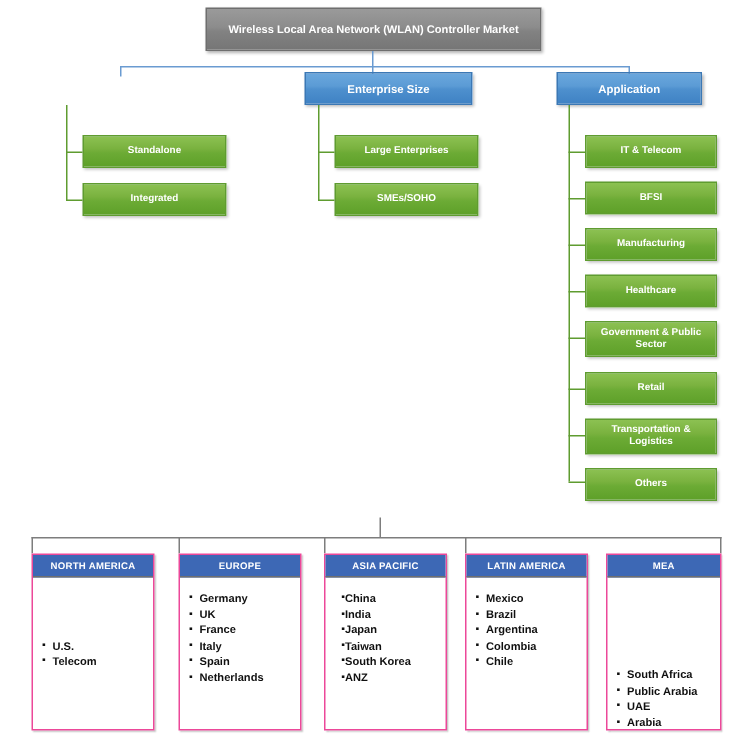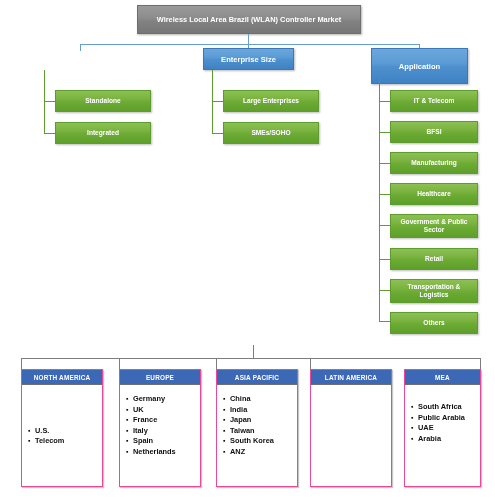--- a/index.html
+++ b/index.html
@@ -123,46 +123,46 @@
     font-size: 7px;
     line-height: 10.5px;
   }
   .bullet::before { content: "\25AA"; }
 </style>
 </head>
 <body>
 
 <div id="canvas">
 
-  <div class="abs node-root" style="left:137px; top:5px; width:224px; height:29px;">Wireless Local Area Brazil (WLAN) Controller Market</div>
+  <div class="abs node-root" style="left:137px; top:5px; width:224px; height:29px;">Wireless Local Area Network (WLAN) Controller Market</div>
 
   <div class="conn conn-blue" style="left:248px; top:34px; width:1px; height:10px;"></div>
   <div class="conn conn-blue" style="left:80px; top:44px; width:340px; height:1px;"></div>
   <div class="conn conn-blue" style="left:80px; top:44px; width:1px; height:7px;"></div>
   <div class="conn conn-blue" style="left:248px; top:44px; width:1px; height:7px;"></div>
   <div class="conn conn-blue" style="left:419px; top:44px; width:1px; height:7px;"></div>
 
 
   <div class="conn conn-green" style="left:44px; top:70px; width:1px; height:64px;"></div>
   <div class="conn conn-green" style="left:44px; top:101px; width:11px; height:1px;"></div>
   <div class="conn conn-green" style="left:44px; top:133px; width:11px; height:1px;"></div>
 
   <div class="abs node-leaf" style="left:55px; top:90px; width:96px; height:22px;">Standalone</div>
   <div class="abs node-leaf" style="left:55px; top:122px; width:96px; height:22px;">Integrated</div>
 
-  <div class="abs node-cat" style="left:203px; top:48px; width:91px; height:22px;">Enterprise Size</div>
+  <div class="abs node-cat" style="left:203px; top:48px; width:112px; height:22px;">Enterprise Size</div>
 
   <div class="conn conn-green" style="left:212px; top:70px; width:1px; height:64px;"></div>
   <div class="conn conn-green" style="left:212px; top:101px; width:11px; height:1px;"></div>
   <div class="conn conn-green" style="left:212px; top:133px; width:11px; height:1px;"></div>
 
   <div class="abs node-leaf" style="left:223px; top:90px; width:96px; height:22px;">Large Enterprises</div>
   <div class="abs node-leaf" style="left:223px; top:122px; width:96px; height:22px;">SMEs/SOHO</div>
 
-  <div class="abs node-cat" style="left:371px; top:48px; width:97px; height:36px;">Application</div>
+  <div class="abs node-cat" style="left:371px; top:48px; width:97px; height:22px;">Application</div>
 
   <div class="conn conn-green" style="left:379px; top:70px; width:1px; height:251px;"></div>
 
   <div class="conn conn-green" style="left:379px; top:101px; width:11px; height:1px;"></div>
   <div class="conn conn-green" style="left:379px; top:132px; width:11px; height:1px;"></div>
   <div class="conn conn-green" style="left:379px; top:163px; width:11px; height:1px;"></div>
   <div class="conn conn-green" style="left:379px; top:194px; width:11px; height:1px;"></div>
   <div class="conn conn-green" style="left:379px; top:225px; width:11px; height:1px;"></div>
   <div class="conn conn-green" style="left:379px; top:259px; width:11px; height:1px;"></div>
   <div class="conn conn-green" style="left:379px; top:290px; width:11px; height:1px;"></div>
@@ -224,21 +224,21 @@
       </div>
       <div class="region-item">
         <span class="bullet"></span>
         <span>Netherlands</span>
       </div>
     </div>
   </div>
 
   <div class="region-card" style="left:216px; top:369px; width:82px; height:118px;">
     <div class="region-head">ASIA PACIFIC</div>
-    <div class="region-body" style="height:106px;">
+    <div class="region-body" style="height:106px;text-align:right;">
       <div class="region-item">
         <span class="bullet"></span>
         <span>China</span>
       </div>
       <div class="region-item">
         <span class="bullet"></span>
         <span>India</span>
       </div>
       <div class="region-item">
         <span class="bullet"></span>
@@ -254,25 +254,47 @@
       </div>
       <div class="region-item">
         <span class="bullet"></span>
         <span>ANZ</span>
       </div>
     </div>
   </div>
 
   <div class="region-card" style="left:310px; top:369px; width:82px; height:118px;">
     <div class="region-head">LATIN AMERICA</div>
+    <div class="region-body" style="height:102px;">
+      <div class="region-item">
+        <span class="bullet"></span>
+        <span>Mexico</span>
+      </div>
+      <div class="region-item">
+        <span class="bullet"></span>
+        <span>Brazil</span>
+      </div>
+      <div class="region-item">
+        <span class="bullet"></span>
+        <span>Argentina</span>
+      </div>
+      <div class="region-item">
+        <span class="bullet"></span>
+        <span>Colombia</span>
+      </div>
+      <div class="region-item">
+        <span class="bullet"></span>
+        <span>Chile</span>
+      </div>
+    </div>
   </div>
 
   <div class="region-card" style="left:404px; top:369px; width:77px; height:118px;">
     <div class="region-head">MEA</div>
-    <div class="region-body" style="height:102px; padding-top:17px;">
+    <div class="region-body" style="height:102px; padding-top:17px;justify-content:flex-end;">
       <div class="region-item">
         <span class="bullet"></span>
         <span>South Africa</span>
       </div>
       <div class="region-item">
         <span class="bullet"></span>
         <span>Public Arabia</span>
       </div>
       <div class="region-item">
         <span class="bullet"></span>

